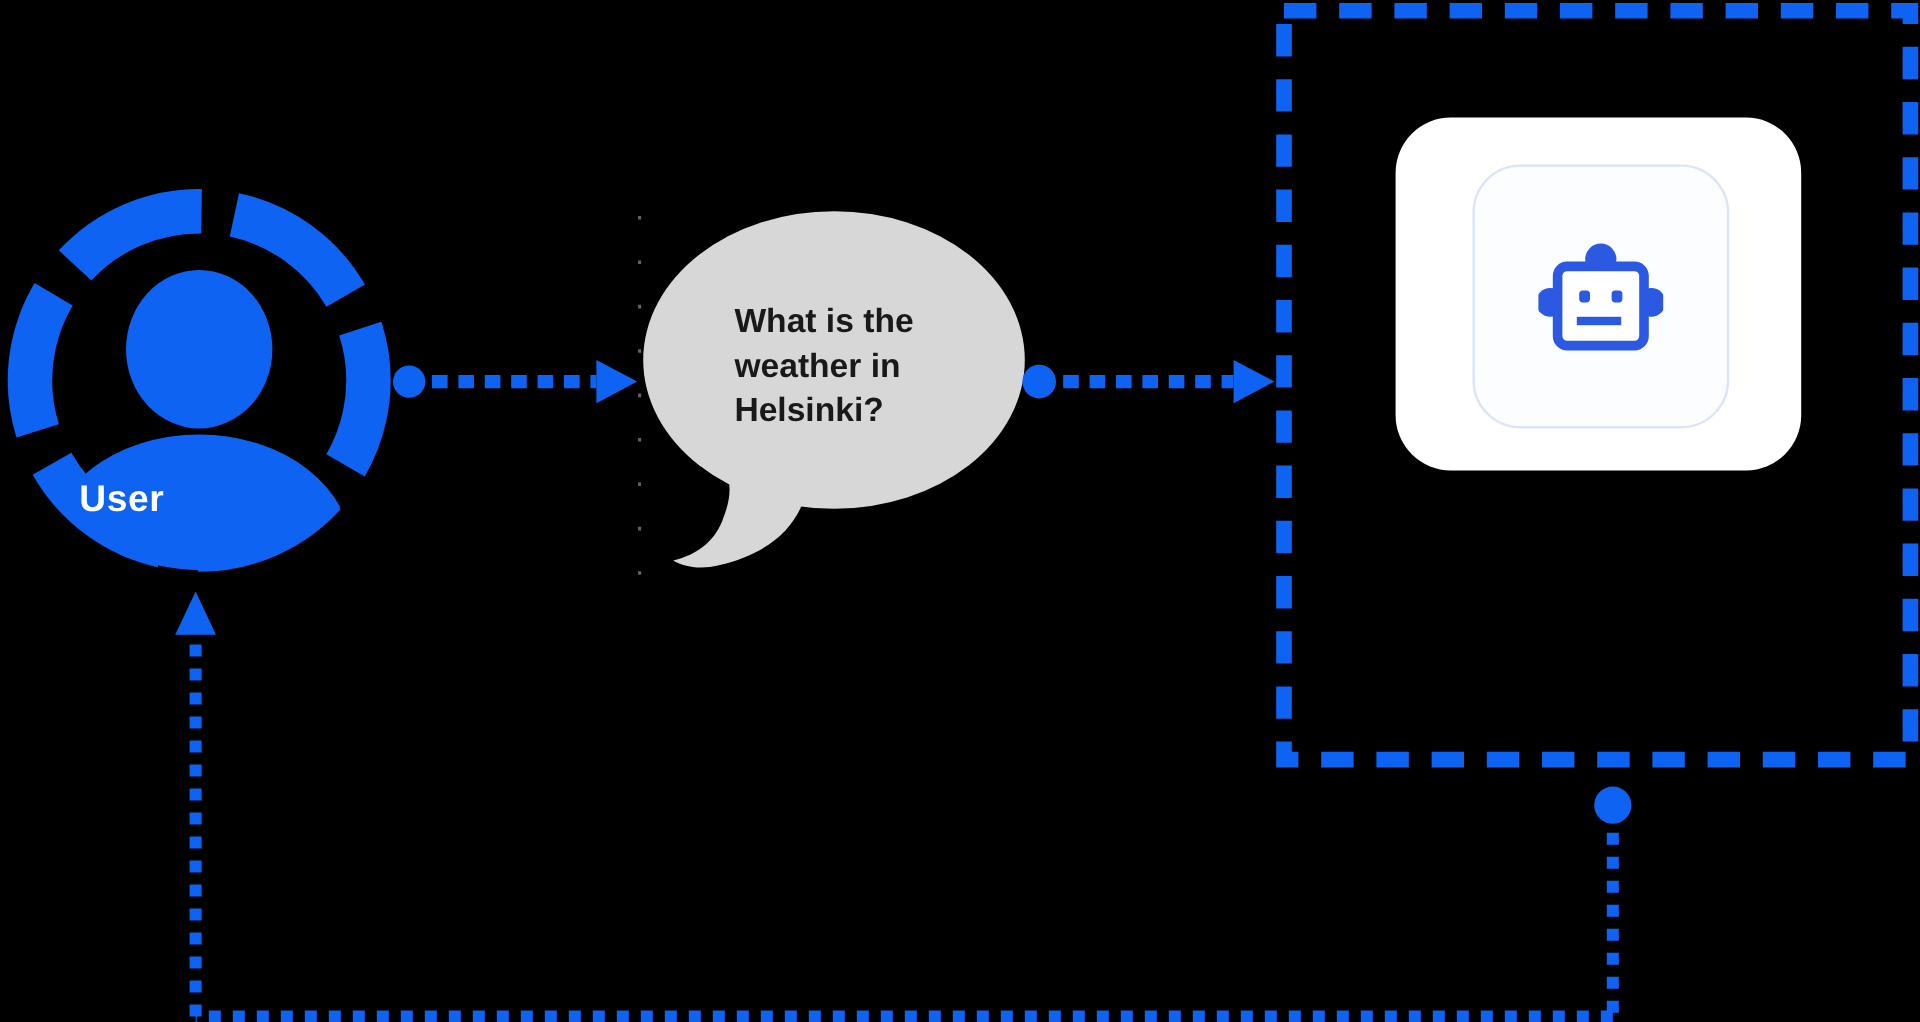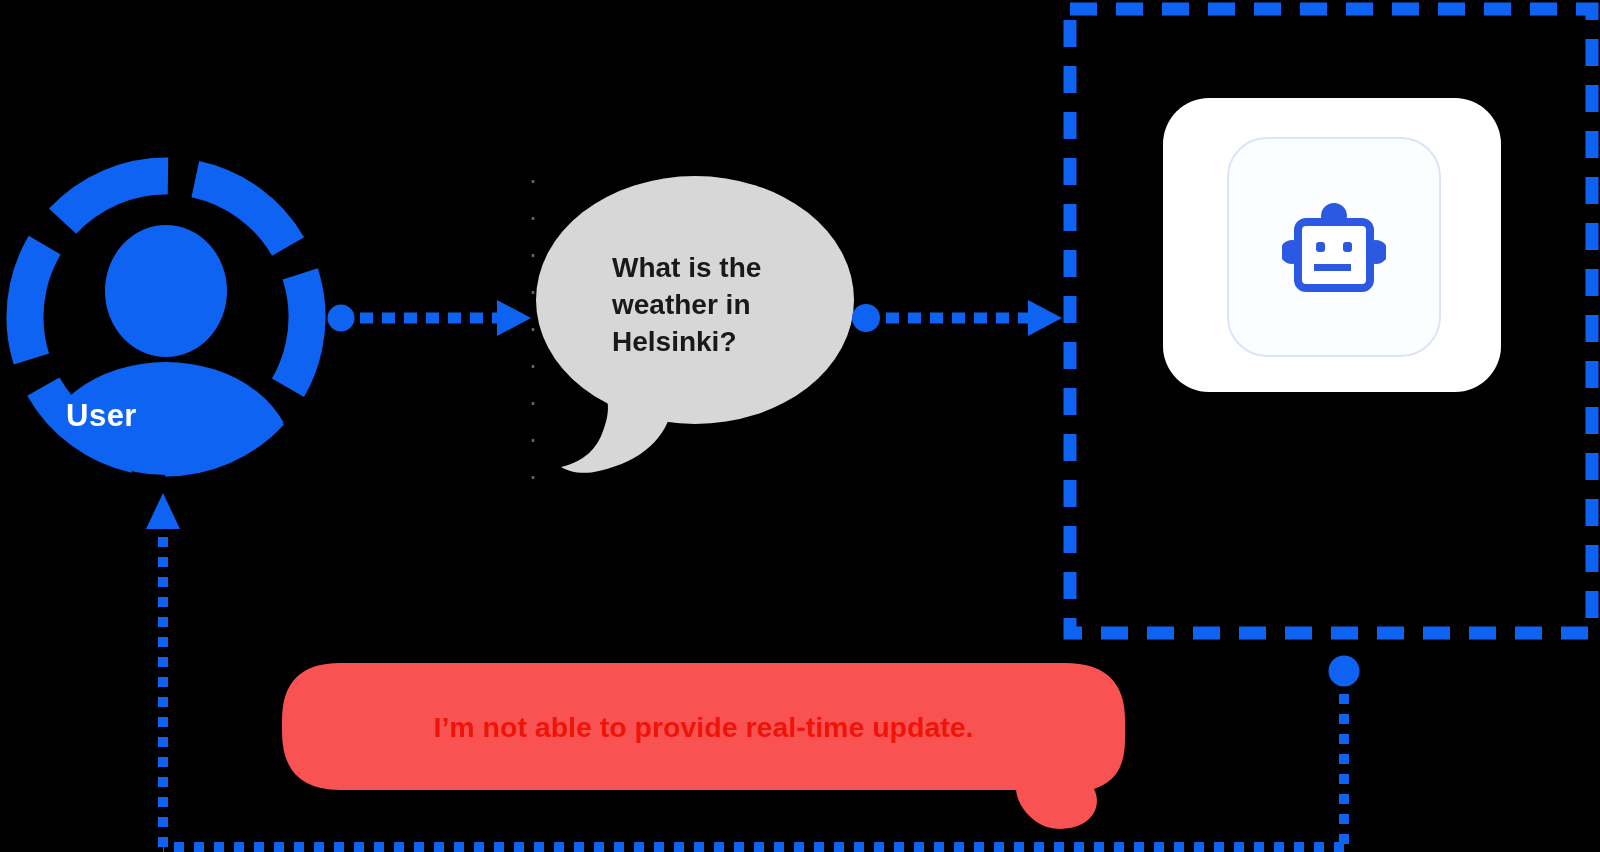--- a/index.html
+++ b/index.html
@@ -98,31 +98,20 @@
         <circle class="robot-blue" cx="10" cy="52" r="12"></circle>
         <circle class="robot-blue" cx="94" cy="52" r="12"></circle>
         <rect class="robot-head" x="16" y="22" width="72" height="66" rx="8"></rect>
         <rect class="robot-blue" x="34" y="42" width="9" height="10" rx="3"></rect>
         <rect class="robot-blue" x="61" y="42" width="9" height="10" rx="3"></rect>
         <rect class="robot-blue" x="32" y="64" width="37" height="7"></rect>
       </svg>
     </div>
   </div>
 
-  <div class="abs rbubble-wrap">
-    <svg width="850" height="172" viewBox="0 0 850 172">
-      <path class="red-fill" d="M 58 0 L 783 0 Q 843 0 843 57 L 843 77
-               C 843 105 832 119 812 126
-               C 819 140 813 154 800 161
-               C 786 168 768 167 758 161
-               C 744 153 735 139 734 127
-               L 58 127 Q 0 127 0 69 L 0 57 Q 0 0 58 0 Z"></path>
-    </svg>
-    <div class="rbubble-text">I’m not able to provide real-time update.</div>
-  </div>
 
   <svg class="layer" width="1600" height="852" viewBox="0 0 1600 852">
 
     <rect class="dash-box" x="1070" y="9" width="522" height="624"></rect>
 
     <line class="guide" x1="533" y1="180" x2="533" y2="484"></line>
 
     <circle class="blue-fill" cx="341" cy="318" r="13.5"></circle>
     <line class="arrow-dash" x1="360" y1="318" x2="497" y2="318"></line>
     <polygon class="blue-fill" points="497,300 531,318 497,336"></polygon>

